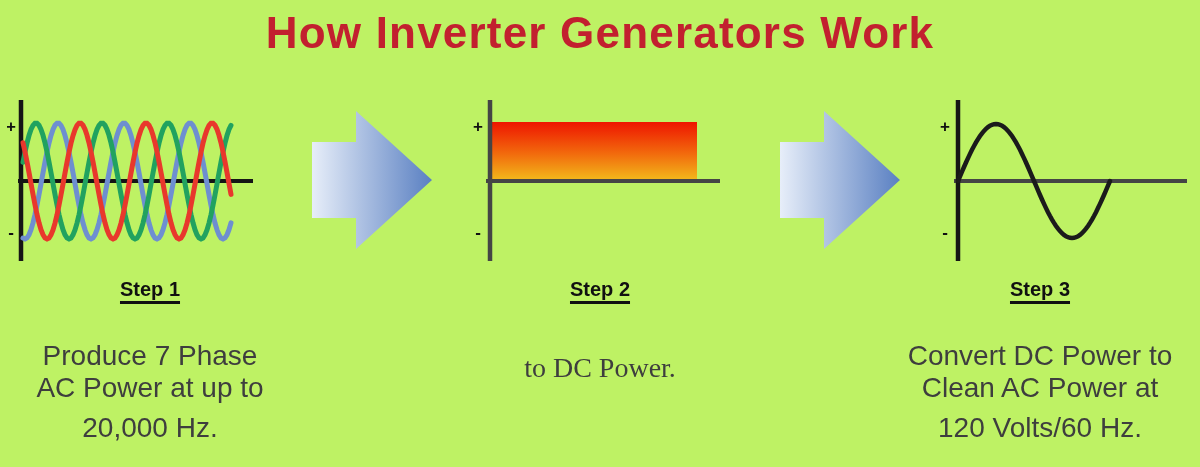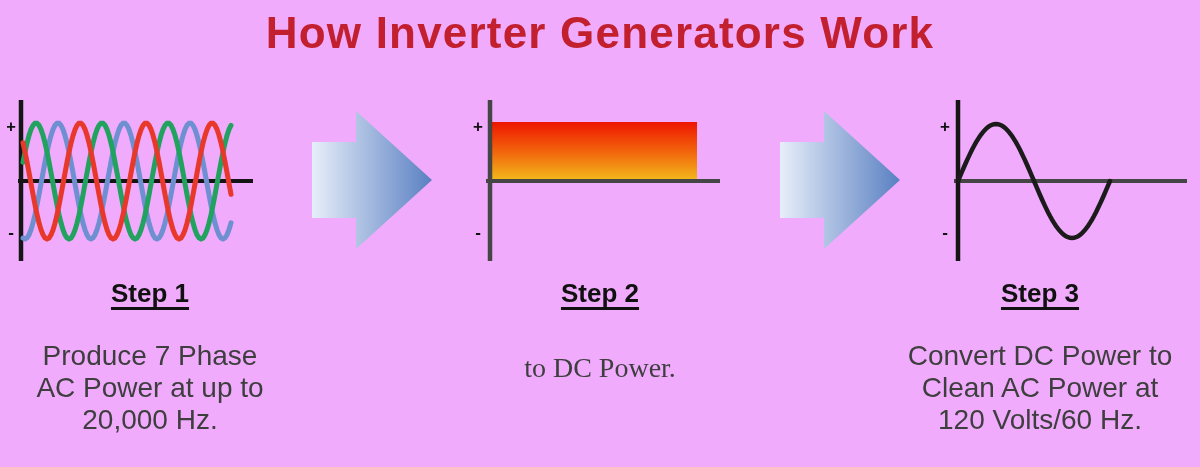--- a/index.html
+++ b/index.html
@@ -1,37 +1,37 @@
 <!DOCTYPE html>
 <html><head>
 <meta charset="utf-8">
 <style>
   html,body{margin:0;padding:0;background:#ffffff;}
   .stage{
-    position:relative;width:1200px;height:467px;background:#f0abfc;overflow:hidden;
+    position:relative;width:1200px;height:467px;background:#bef264;overflow:hidden;
     font-family:"Liberation Sans","DejaVu Sans",sans-serif;
   }
   .title{
     position:absolute;top:8px;left:0;width:1200px;text-align:center;
     font-size:44px;font-weight:bold;letter-spacing:1.2px;color:#c2202f;
   }
   .graph{position:absolute;top:95px;}
   .g1{left:7px;}  .g2{left:468px;} .g3{left:938px;}
   .arrow{position:absolute;top:109px;}
   .a1{left:310px;} .a2{left:778px;}
   .col{position:absolute;text-align:center;}
   .col1{left:0px;width:300px;}
   .col2{left:450px;width:300px;}
   .col3{left:878px;width:324px;}
   .step-label{
-    top:278px;font-size:26px;font-weight:bold;color:#111111;
+    top:278px;font-size:20px;font-weight:bold;color:#111111;
     text-decoration:underline;text-decoration-thickness:2.5px;text-underline-offset:5px;
   }
   .step-text{top:340px;font-size:28px;line-height:32px;color:#3e3e3e;}
-  .line-spaced{}
+  .line-spaced{margin-top:8px;}
   .line-spaced-lg{margin-top:12px;font-family:Liberation Serif, serif;}
   svg text.axis-sign{font-family:"Liberation Sans","DejaVu Sans",sans-serif;font-size:17px;font-weight:bold;fill:#111;}
 </style>
 </head>
 <body>
 
 <div class="stage">
 
   <div class="title">How Inverter Generators Work</div>
 

